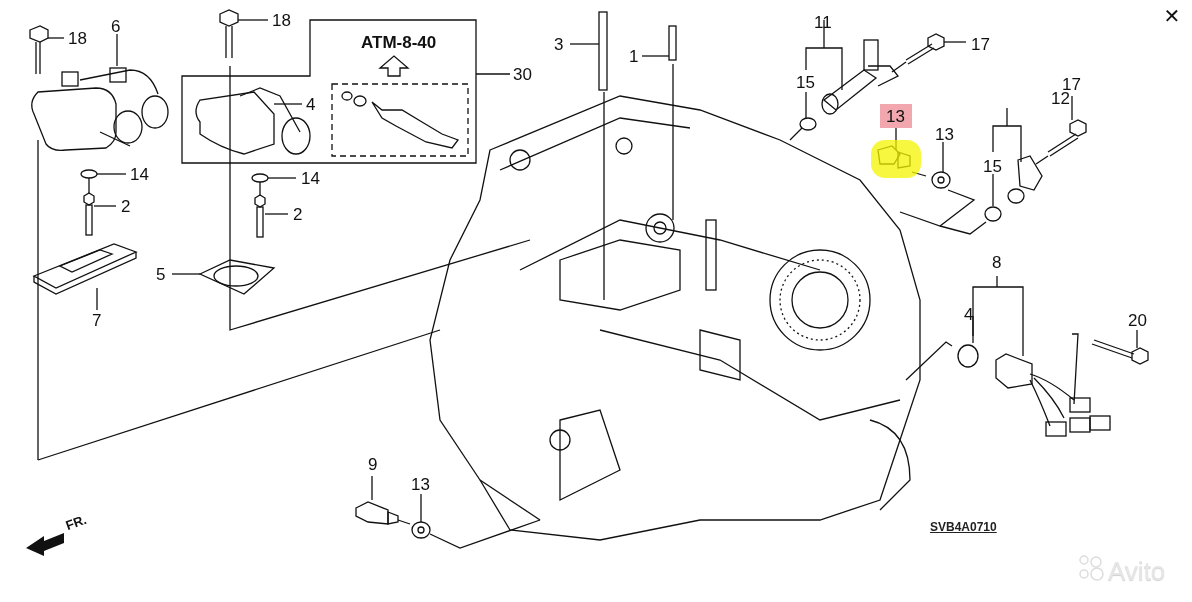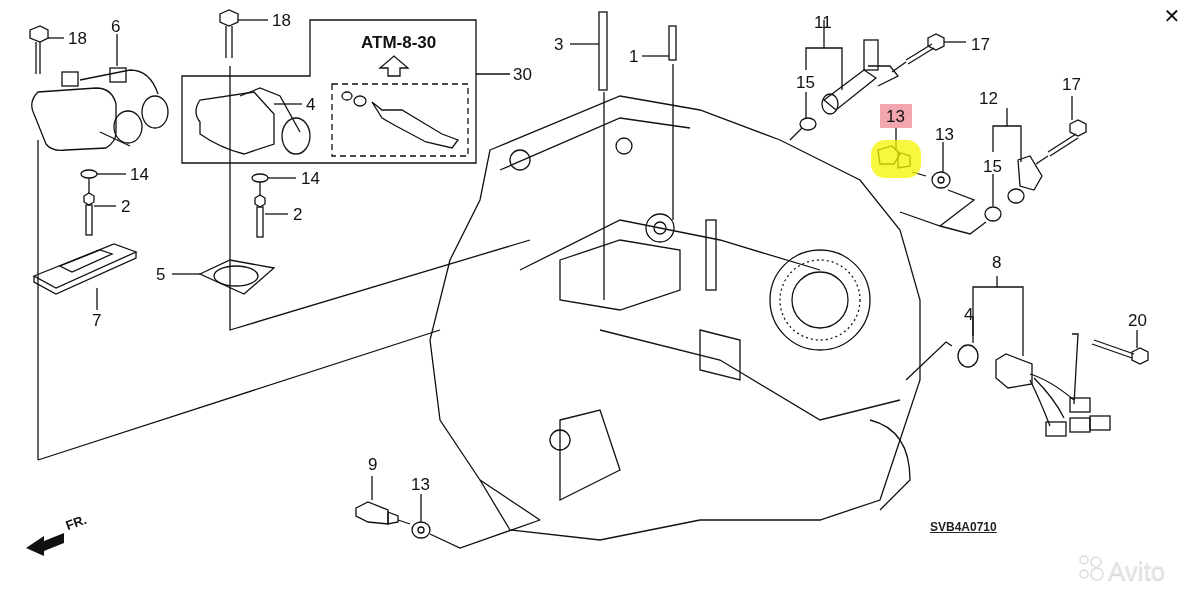--- a/index.html
+++ b/index.html
@@ -229,35 +229,35 @@
   <span class="lbl" style="left:272px;top:12px">18</span>
   <span class="lbl" style="left:306px;top:96px">4</span>
   <span class="lbl" style="left:513px;top:66px">30</span>
   <span class="lbl" style="left:554px;top:36px">3</span>
   <span class="lbl" style="left:629px;top:48px">1</span>
   <span class="lbl" style="left:814px;top:14px">11</span>
   <span class="lbl" style="left:971px;top:36px">17</span>
   <span class="lbl" style="left:796px;top:74px">15</span>
   <span class="lbl" style="left:886px;top:108px">13</span>
   <span class="lbl" style="left:935px;top:126px">13</span>
-  <span class="lbl" style="left:979px;top:90px">12</span>
+  <span class="lbl" style="left:1051px;top:90px">12</span>
   <span class="lbl" style="left:1062px;top:76px">17</span>
   <span class="lbl" style="left:983px;top:158px">15</span>
   <span class="lbl" style="left:130px;top:166px">14</span>
   <span class="lbl" style="left:301px;top:170px">14</span>
   <span class="lbl" style="left:121px;top:198px">2</span>
   <span class="lbl" style="left:293px;top:206px">2</span>
   <span class="lbl" style="left:156px;top:266px">5</span>
   <span class="lbl" style="left:92px;top:312px">7</span>
   <span class="lbl" style="left:992px;top:254px">8</span>
   <span class="lbl" style="left:964px;top:306px">4</span>
   <span class="lbl" style="left:1128px;top:312px">20</span>
   <span class="lbl" style="left:368px;top:456px">9</span>
   <span class="lbl" style="left:411px;top:476px">13</span>
 
-  <span class="ref" style="left:361px;top:34px">ATM-8-30</span>
+  <span class="ref" style="left:361px;top:34px">ATM-8-40</span>
   <span class="code" style="left:930px;top:520px">SVB4A0710</span>
   <span class="ref" style="left:64px;top:520px;font-size:13px;transform:rotate(-20deg);transform-origin:left top;">FR.</span>
 
   <span class="wm" style="left:1108px;">Avito</span>
 
   <div class="close">✕</div>
 </div>
 
 </body></html>

